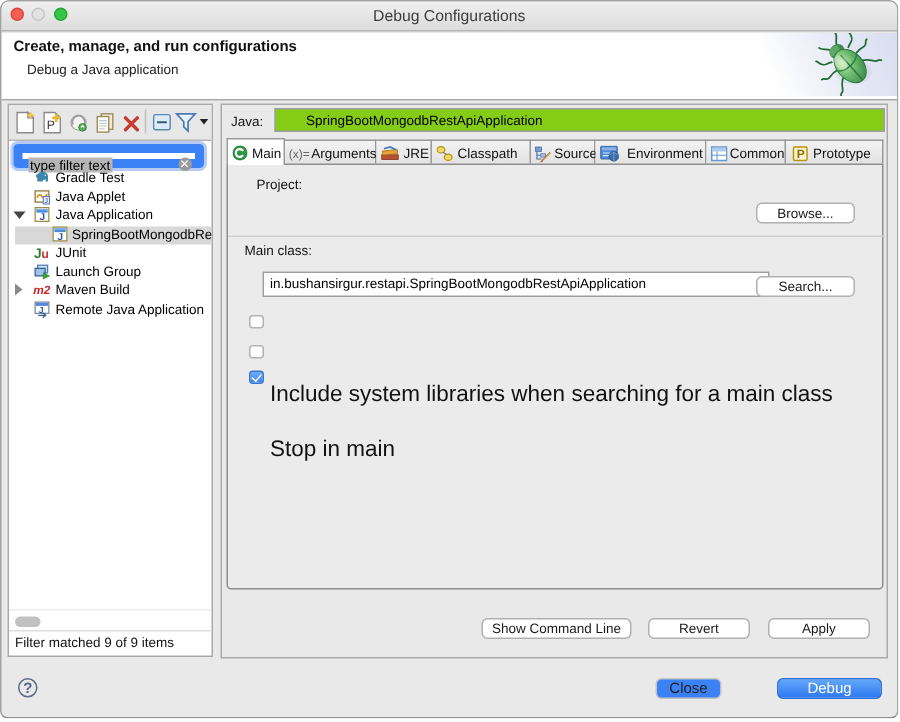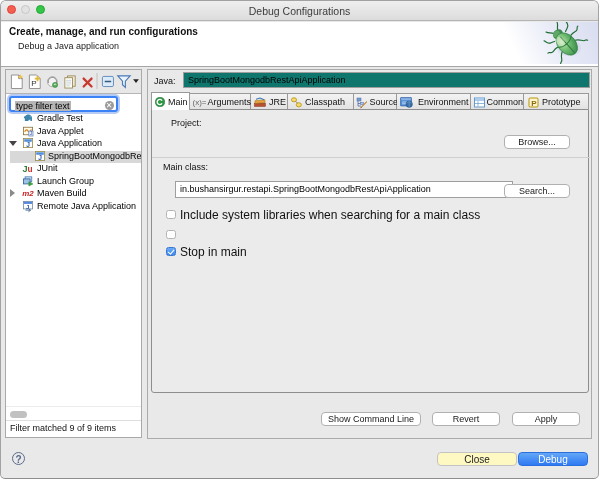--- a/index.html
+++ b/index.html
@@ -22,22 +22,22 @@
             border-bottom:1px solid #a6a6a6; }
   .hdr-blue { position:absolute; right:0; top:0; width:110px; height:42px;
               background:linear-gradient(245deg, #d8ddf0 0%, #e6e9f6 35%, rgba(255,255,255,0) 75%); }
   .hdr-title { position:absolute; left:8px; top:4px; font-size:10px; font-weight:bold; color:#111; }
   .hdr-sub { position:absolute; left:17px; top:19px; font-size:9px; color:#222; }
   
   .lpanel { position:absolute; left:4px; top:68px; width:137px; height:369px;
             border:1px solid #a9a9a9; background:#fff; overflow:hidden; }
   .ltoolbar { position:absolute; left:0; top:0; width:100%; height:24px;
               background:#e7e7e7; border-bottom:1px solid #b5b5b5; }
-  .filterbox { position:absolute; left:3px; top:26px; width:109px; height:16px; background:#fff;
-               border:2px solid #3b82f6; border-radius:3px;
+  .filterbox { position:absolute; left:3px; top:26px; width:127px; height:16px; background:#fff;
+               border:6px solid #3b82f6; border-radius:3px;
                box-shadow:0 0 0 2px rgba(120,160,235,.55); font-size:9px;padding-left:44px; }
   .filterbox .seltext { position:absolute; left:4px; top:2.5px; background:#b5b5b5; color:#000;
                padding:0 1px; font-size:9px; }
   .filterbox .clear { position:absolute; right:2.5px; top:3px; width:9px; height:9px; border-radius:50%;
                background:#9a9a9a; color:#fff; font-size:8px; line-height:9px; text-align:center; }
   .tree { position:absolute; left:0; top:42px; width:100%; }
   .trow { position:absolute; left:0; height:13px; width:137px; font-size:9px; color:#000;
           white-space:nowrap; }
   .trow .txt { position:absolute; top:1px; }
   .trow .ticon { position:absolute; top:1px; width:10px; height:10px; overflow:visible; }
@@ -47,23 +47,23 @@
   .arrow-r { position:absolute; width:0; height:0; border-top:4px solid transparent;
              border-bottom:4px solid transparent; border-left:5px solid #8a8a8a; top:2px; }
   .hthumb { position:absolute; left:4px; top:341px; width:17px; height:7px; border-radius:3.5px;
             background:#c1c1c1; }
   .lsep { position:absolute; left:0; top:350px; width:100%; height:1px; background:#dedede; }
   .lstatus { position:absolute; left:4px; top:353px; font-size:9px; color:#111; }
   
   .rpanel { position:absolute; left:146px; top:68px; width:445px; height:370px;
             border:1px solid #ababab; background:#e9e9e9; }
   .namelbl { position:absolute; left:6px; top:6px; font-size:9px; color:#111; }
-  .namefield { position:absolute; left:35px; top:2px; width:407px; height:16px; background:#0f766e;
+  .namefield { position:absolute; left:35px; top:2px; width:407px; height:16px; background:#84cc16;
                border:1px solid #9e9e9e; font-size:9px; color:#000; line-height:15px;
-               padding-left:4px; overflow:hidden; white-space:nowrap; }
+               padding-left:20px; overflow:hidden; white-space:nowrap; }
   
   .tabs { position:absolute; left:3px; top:22px; height:18px; }
   .tab { position:absolute; top:1px; height:16px; background:linear-gradient(#f3f3f3,#e2e2e2);
          border:1px solid #9a9a9a; border-left:none; border-bottom:none; font-size:9px; color:#111;
          white-space:nowrap; }
   .tab.first { border-left:1px solid #9a9a9a; }
   .tab.selected { background:#fff; top:0px; height:18px; border-left:1px solid #9a9a9a; z-index:3; }
   .tab .lab { position:absolute; top:2.5px; }
   .tab.selected .lab { top:3.5px; }
   .tcontent { position:absolute; left:3px; top:39px; width:438px; height:284px;
@@ -72,26 +72,26 @@
   .tfield { position:absolute; background:#fff; border:1px solid #9e9e9e; font-size:9px;
             color:#000; padding-left:4px; white-space:nowrap; overflow:hidden; }
   .btn { position:absolute; background:#fff; border:1px solid #b0b0b0; border-radius:4px;
          font-size:9px; color:#1a1a1a; text-align:center; }
   .csep { position:absolute; left:0px; width:438px; height:1px; background:#d0d0d0; }
   .cb { position:absolute; width:9.5px; height:9.5px; border:1px solid #b3b3b3; border-radius:2.5px;
         background:#fff; }
   .cb.checked { background:linear-gradient(#6aadf8,#3c88ef); border-color:#3a77d0; }
   .cb.checked:after { content:""; position:absolute; left:2.2px; top:0.3px; width:2.6px; height:5.2px;
         border:solid #fff; border-width:0 1.4px 1.4px 0; transform:rotate(40deg); }
-  .cblbl { position:absolute; font-size:12px; color:#111; }
+  .cblbl { position:absolute; font-size:15px; color:#111;margin-top:46px; }
   
   .help { position:absolute; left:11px; top:451px; width:13px; height:13px; border-radius:50%;
           border:1.3px solid #5a6b8c; color:#56688a; font-size:10px; font-weight:bold;
           text-align:center; line-height:13px; }
-  .close-btn { position:absolute; left:436px; top:451px; width:80px; height:14px; background:#fef9c3;
+  .close-btn { position:absolute; left:436px; top:451px; width:44px; height:14px; background:#3b82f6;
           border:1px solid #c3c3c3; border-radius:4px; font-size:10px; color:#222;
           text-align:center; line-height:14px; }
   .debug-btn { position:absolute; left:517px; top:451px; width:70px; height:14px;
           background:linear-gradient(#64a7f8,#2d79f3); border:1px solid #2a6fdb; border-radius:4px;
           font-size:10px; color:#fff; text-align:center; line-height:14px; }
 </style>
 </head>
 <body>
 <div class="stage">
 <div class="window">

